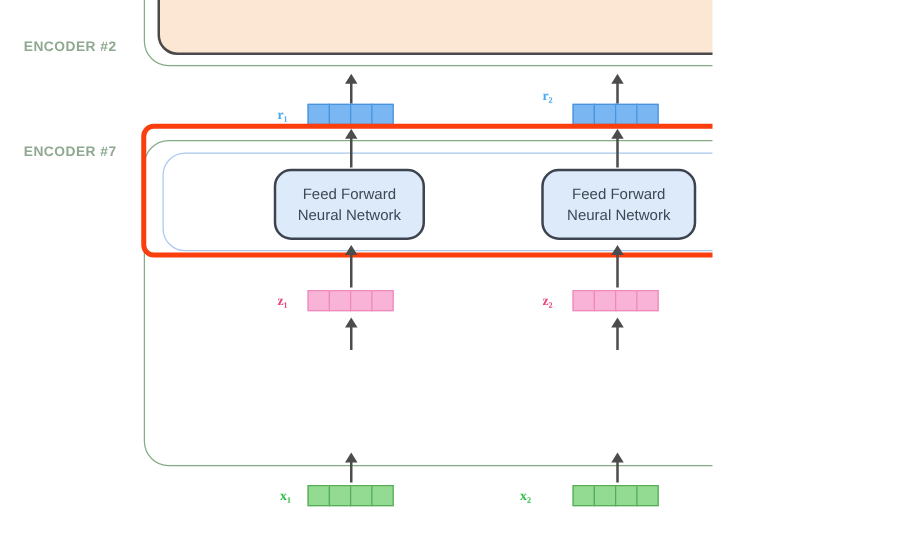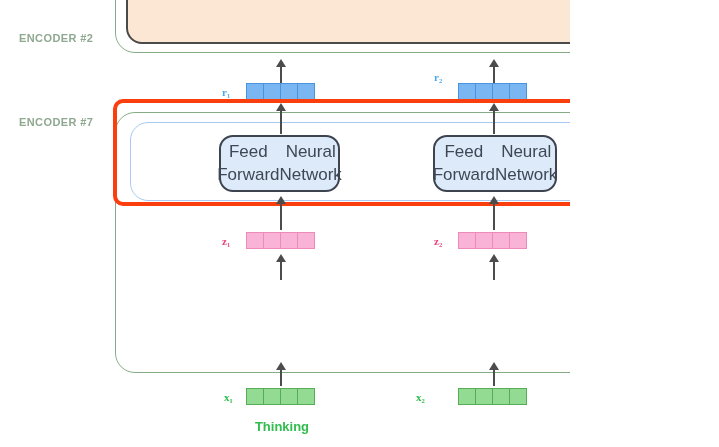--- a/index.html
+++ b/index.html
@@ -25,22 +25,22 @@
   .highlight{
     position:absolute;border:4px solid #fb3e0e;border-radius:10px;background:transparent;z-index:5;
   }
   
   .ffnn-layer{
     position:absolute;border:1.5px solid #a9c9f0;border-radius:18px;background:transparent;
   }
   
   .ffnn-box{
     position:absolute;border:2.5px solid #3d4450;border-radius:14px;background:#ddeafa;
-    display:flex;align-items:center;justify-content:center;
-    font-size:17px;line-height:1.35;color:#3d4854;text-align:center;z-index:6;
+    display:flex;flex-direction:column;align-items:center;justify-content:center;
+    font-size:12px;line-height:1.35;color:#3d4854;text-align:center;z-index:6;
   }
   .sa-text{
     position:absolute;width:100%;text-align:center;font-size:13px;color:#3d3d3d;
   }
   
   .vec{position:absolute;display:flex;z-index:4;}
   .vec .cell{width:18px;height:17px;border:1px solid;}
   .vec .cell + .cell{margin-left:-1px;}
   .vec-blue .cell{background:#79b6f2;border-color:#4a93dd;}
   .vec-pink .cell{background:#f9b3d7;border-color:#ee8ab9;}
@@ -170,15 +170,14 @@
       <span class="cell"></span>
   </div>
   <div class="vec-label lbl-green" style="left:416px;top:391px;">x₂</div>
   <div class="vec vec-green" style="left:458px;top:388px;">
     <span class="cell"></span>
       <span class="cell"></span>
       <span class="cell"></span>
       <span class="cell"></span>
   </div>
 
-  <div class="word" style="left:222px;top:419px;">Thinking</div>
 
 </div>
 
 </body></html>

